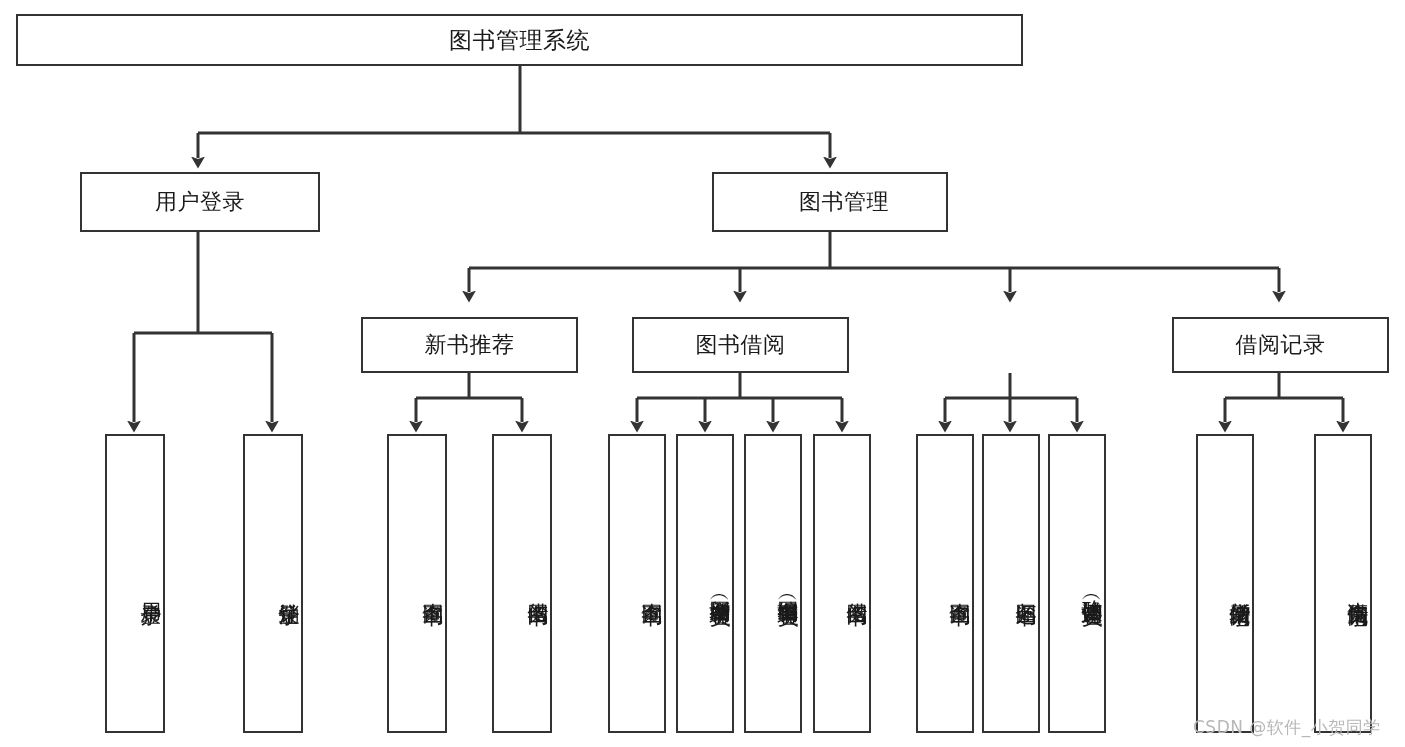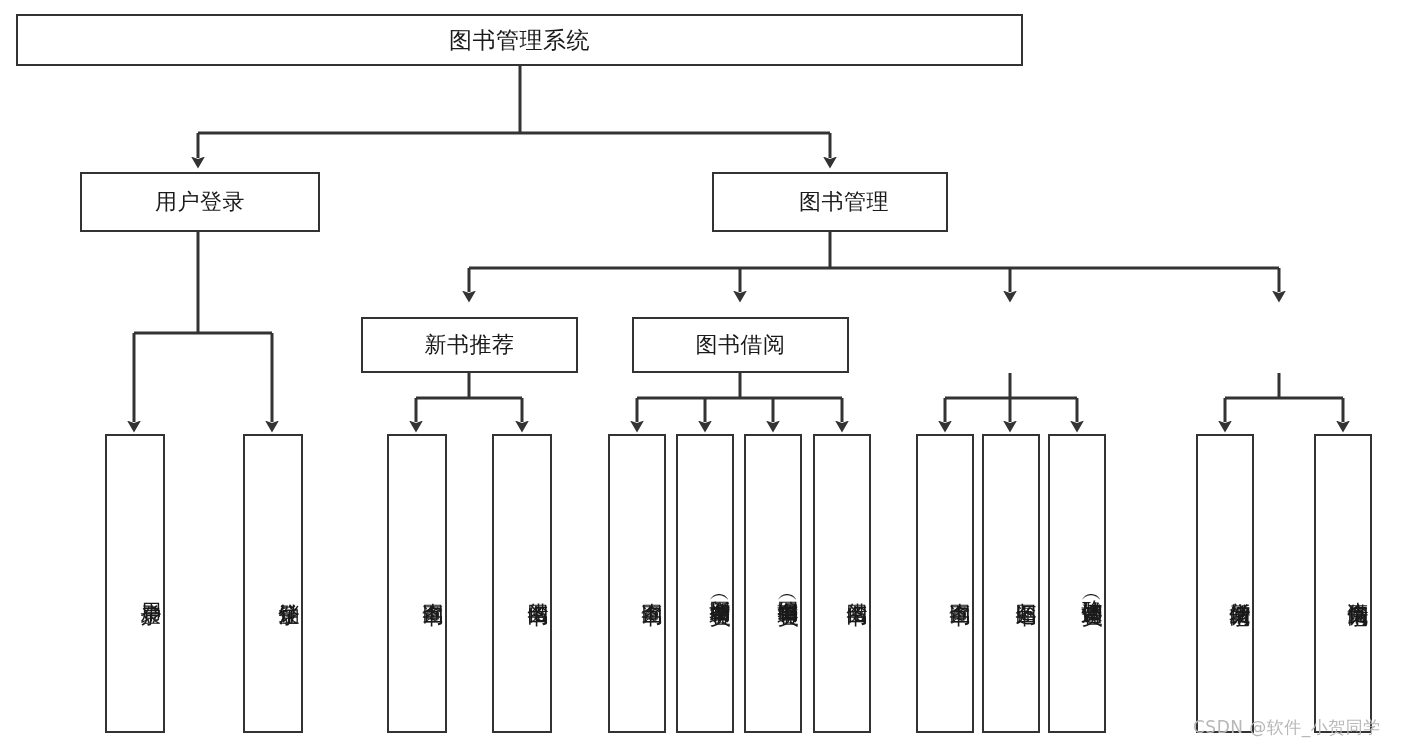--- a/index.html
+++ b/index.html
@@ -116,20 +116,21 @@
     <path d="M1343,398 L1343,422" stroke="#333333" stroke-width="3" fill="none" marker-end="url(#arrow)"></path>
   </svg>
 
   <div class="node node-h node-root" style="left:16px; top:14px; width:1007px; height:52px;text-align:center;">图书管理系统</div>
 
   <div class="node node-h" style="left:80px; top:172px; width:240px; height:60px;">用户登录</div>
   <div class="node node-h" style="left:712px; top:172px; width:236px; height:60px;padding-left:28px;">图书管理</div>
 
   <div class="node node-h" style="left:361px; top:317px; width:217px; height:56px;">新书推荐</div>
   <div class="node node-h" style="left:632px; top:317px; width:217px; height:56px;">图书借阅</div>
+  <div class="node node-h" style="left:1172px; top:317px; width:217px; height:56px;">借阅记录</div>
 
   <div class="node node-v" style="left:105px; top:434px; width:60px; height:299px;">用户登录</div>
   <div class="node node-v" style="left:243px; top:434px; width:60px; height:299px;">注销登录</div>
 
   <div class="node node-v" style="left:387px; top:434px; width:60px; height:299px;">查询图书</div>
   <div class="node node-v" style="left:492px; top:434px; width:60px; height:299px;">借阅图书</div>
 
   <div class="node node-v" style="left:608px; top:434px; width:58px; height:299px;">查询图书</div>
   <div class="node node-v" style="left:676px; top:434px; width:58px; height:299px;">新增图书（管理员）</div>
   <div class="node node-v" style="left:744px; top:434px; width:58px; height:299px;">编辑图书（管理员）</div>

